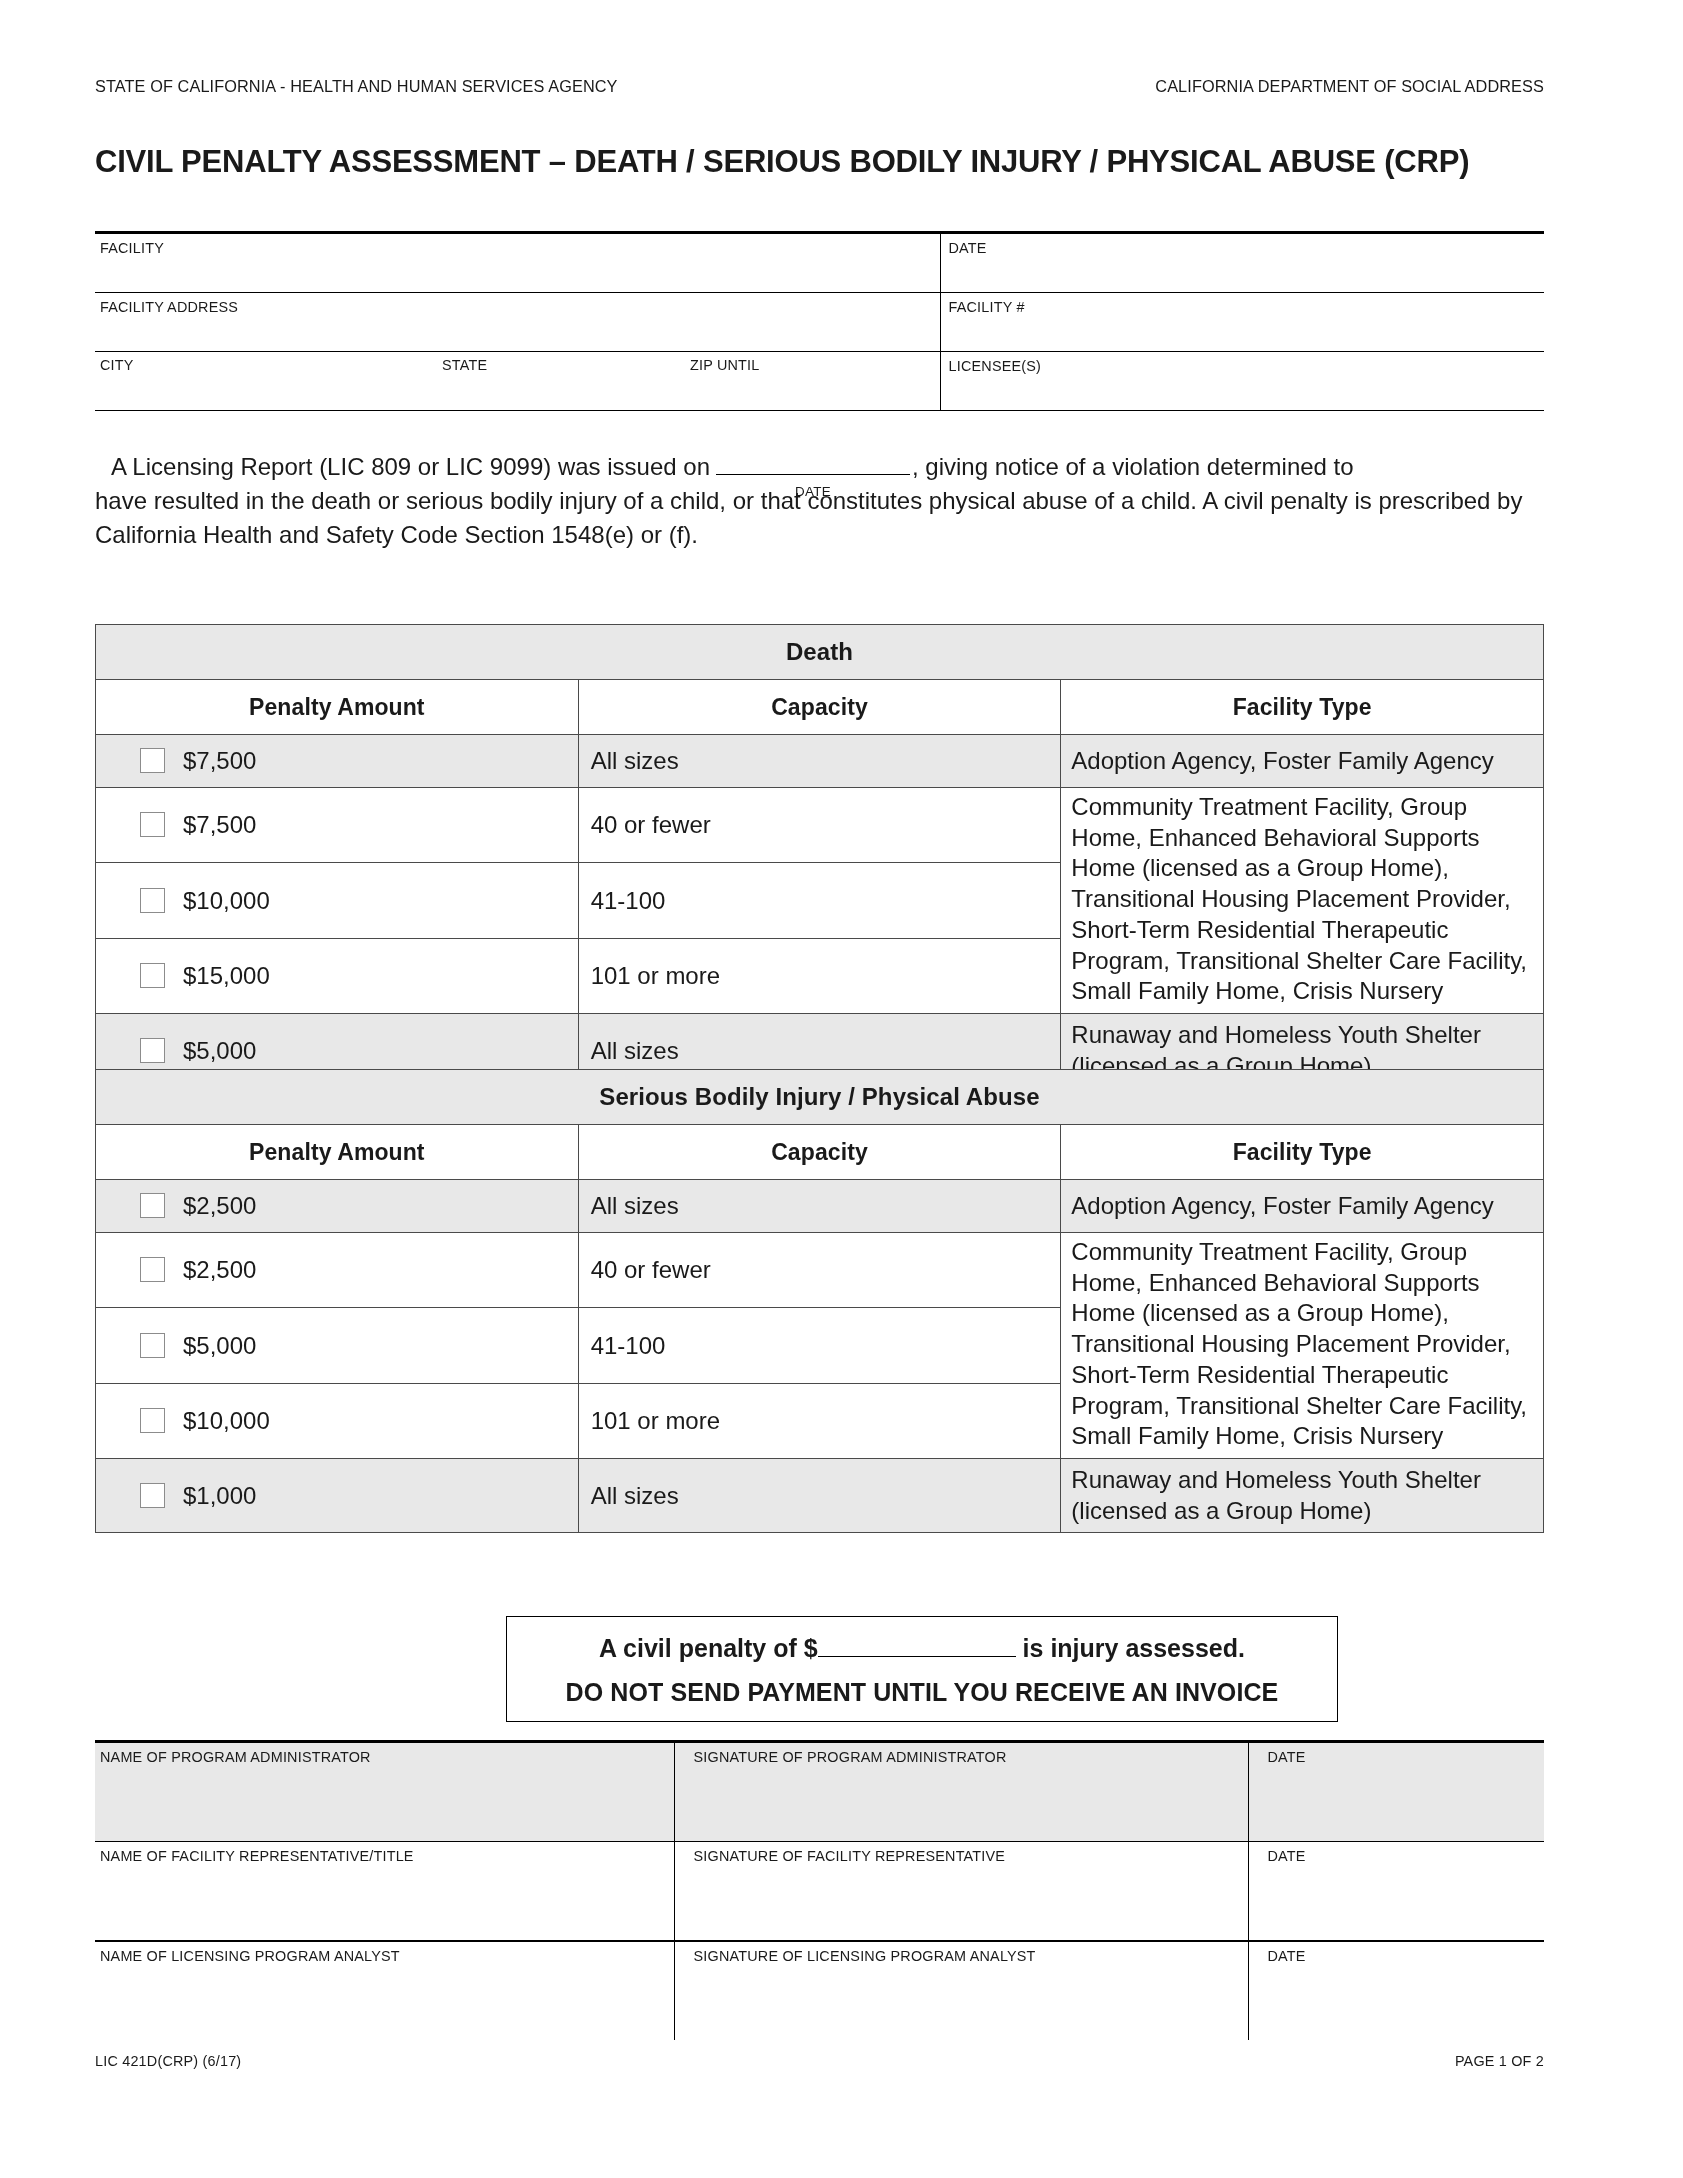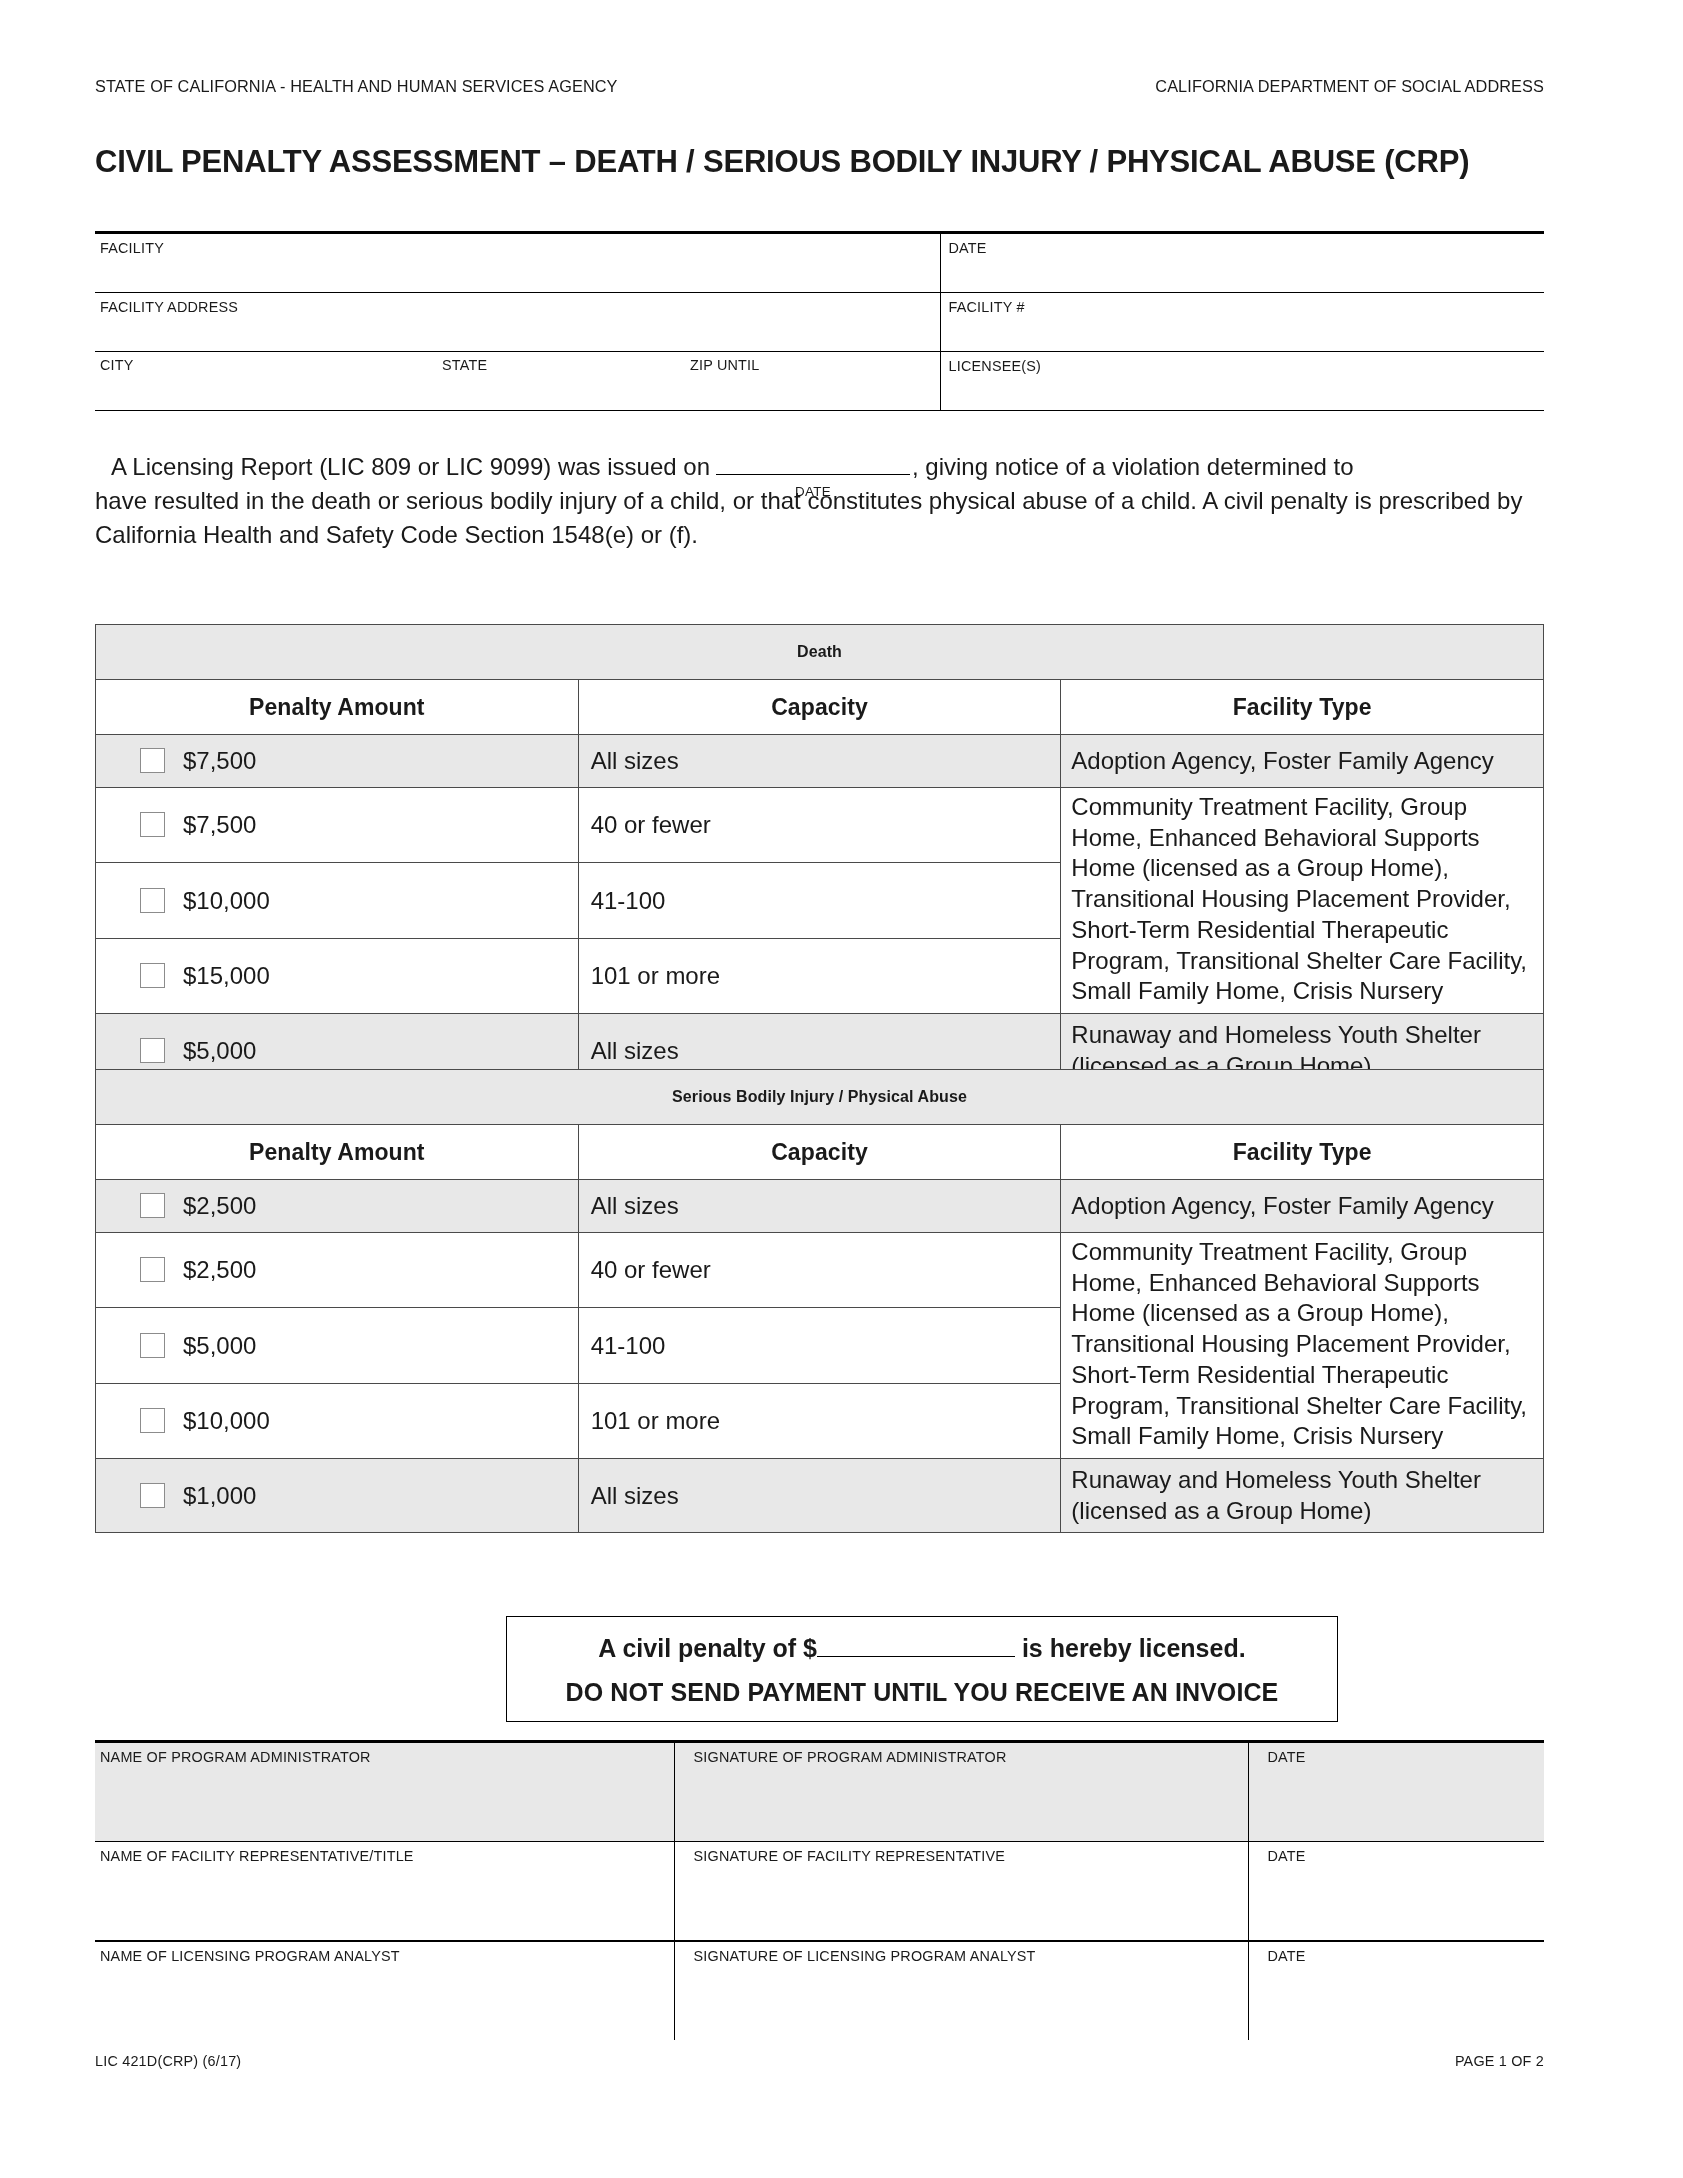--- a/index.html
+++ b/index.html
@@ -138,21 +138,21 @@
     table-layout: fixed;
     border: 1.4px solid #4a4a4a;
   }
   .ptable td, .ptable th {
     border: 1.2px solid #4a4a4a;
     padding: 0;
   }
   .ptable .title-cell {
     background: #e8e8e8;
     text-align: center;
-    font-size: 16px;
+    font-size: 24px;
     font-weight: bold;
     height: 54px;
     letter-spacing: 0.1px;
   }
   .ptable .colhead {
     background: #ffffff;
     text-align: center;
     font-size: 23px;
     font-weight: bold;
     height: 54px;
@@ -400,21 +400,21 @@
         </td>
         <td class="capacity shaded">All sizes</td>
         <td class="ftype shaded">Runaway and Homeless Youth Shelter (licensed as a Group Home)</td>
       </tr>
     </tbody>
       </table>
 
     <div class="assessbox">
       <div class="l1">
         <span>A civil penalty of $</span><span class="amt-blank"></span>
-        <span>is hereby licensed.</span>
+        <span>is injury assessed.</span>
       </div>
       <div class="l2">DO NOT SEND PAYMENT UNTIL YOU RECEIVE AN INVOICE</div>
     </div>
 
     <div class="sigblock">
       <table>
         <tbody>
             <tr class="shadedrow">
           <td style="width:579px;">
             <span>NAME OF PROGRAM ADMINISTRATOR</span>

